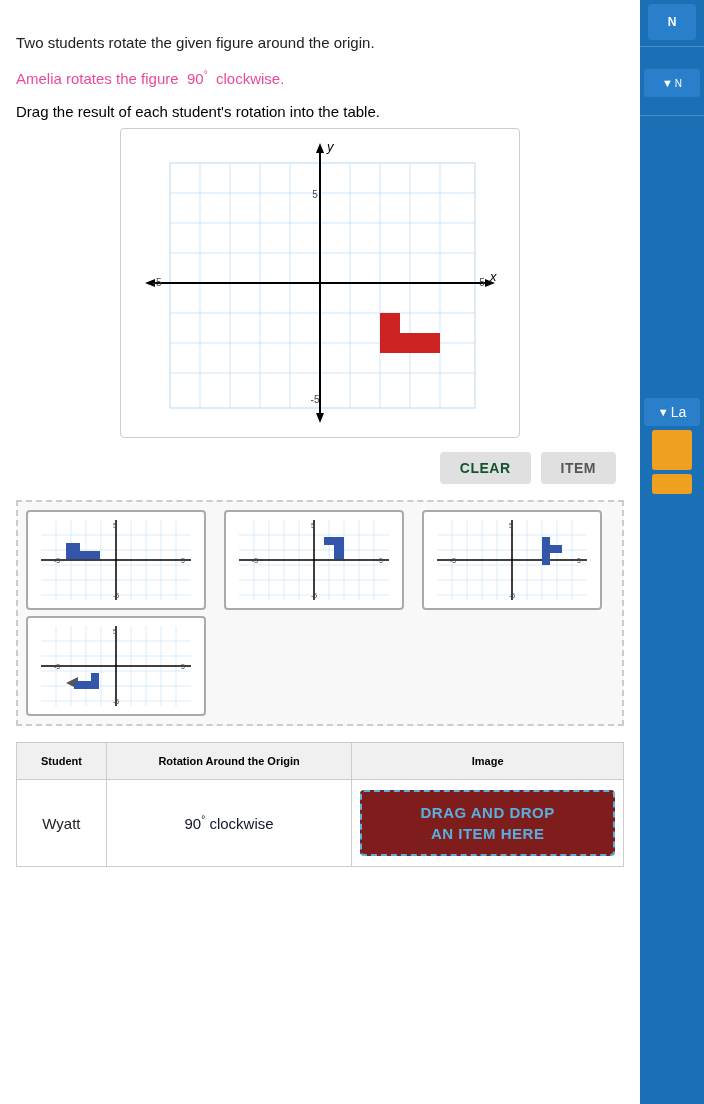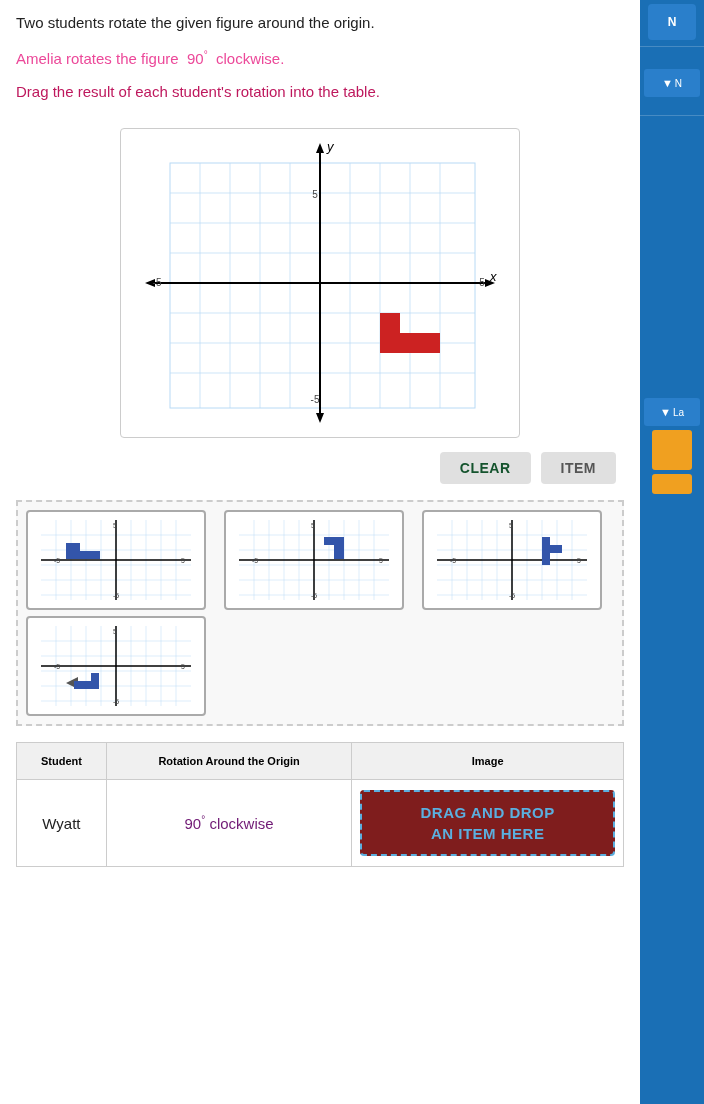--- a/index.html
+++ b/index.html
@@ -18,37 +18,38 @@
       min-height: 1104px;
       padding: 12px 16px;
       position: relative;
     }
 
     .intro-text {
       font-size: 15px;
       color: #222;
       margin-bottom: 10px;
       line-height: 1.5;
+      margin-top: 20px;
     }
 
     .student-rotations {
       font-size: 15px;
       color: #ec4899;
       margin-bottom: 10px;
       line-height: 1.9;
     }
 
     .student-rotations sup {
       font-size: 11px;
     }
 
     .drag-instruction {
       font-size: 15px;
-      color: #be185d;
-      margin-bottom: 28px;
+      color: #000000;
+      margin-bottom: 8px;
     }
 
     .coordinate-plane-container {
       background: white;
       border: 1px solid #ccc;
       border-radius: 4px;
       width: 400px;
       height: 310px;
       margin: 0 auto 14px auto;
       display: flex;
@@ -162,21 +163,21 @@
       padding: 10px;
     }
 
     .student-name-cell {
       font-size: 15px;
       color: #222;
     }
 
     .rotation-cell {
       font-size: 15px;
-      color: #701a75;
+      color: #0f172a;
       margin-left: 32px;
     }
 
     .rotation-cell sup {
       font-size: 11px;
     }
 
     
     .right-sidebar {
       position: absolute;
@@ -487,19 +488,19 @@
       <span style="font-size:10px; margin-left:2px;">N</span>
     </div>
   </div>
 
   <div class="separator"></div>
 
   <div style="margin-top: 260px;">
     <div class="sidebar-dropdown-section">
       <div class="sidebar-dropdown-btn">
         <span>▼</span>
-        <span style="font-size:10px; margin-left:2px;">La</span>
+        <span style="font-size:14px; margin-left:2px;">La</span>
       </div>
       <div class="sidebar-color-block"></div>
       <div class="sidebar-color-block2"></div>
     </div>
   </div>
 </div>
 
 </body></html>

